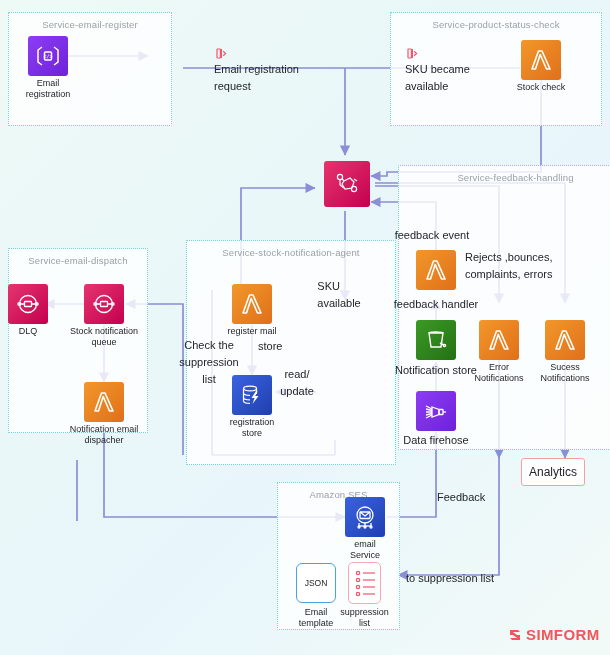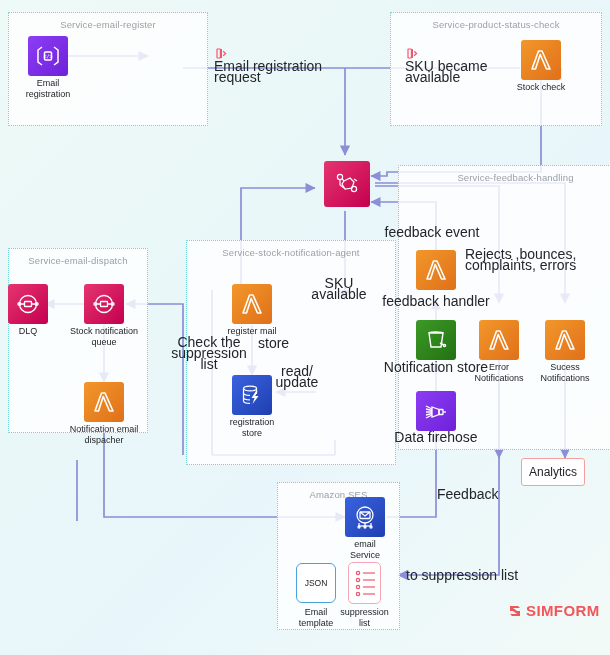--- a/index.html
+++ b/index.html
@@ -48,23 +48,23 @@
     font-size: 9px;
     color: #23252a;
     text-align: center;
     line-height: 11px;
     white-space: nowrap;
   }
 
   
   .cap {
     position: absolute;
-    font-size: 14px;
+    font-size: 11px;
     color: #23252a;
-    line-height: 11px;
+    line-height: 17px;
     white-space: nowrap;
   }
   .cap.c { text-align: center; transform: translateX(-50%); }
 
   
   .evt { position:absolute; width:13px; height:13px; }
 
   
   .obox {
     position: absolute;
@@ -149,21 +149,21 @@
 
       <path d="M183,68 L520,68"></path>
       <path d="M561,68 L561,80"></path>
       <path d="M77,460 L77,521"></path>
       <path d="M212,290 L212,455"></path>
       <path d="M212,455 L335,455"></path>
       <path d="M335,455 L335,440"></path>
     </g>
   </svg>
 
-  <div class="group" style="left:8px; top:12px; width:200px; height:114px;">
+  <div class="group" style="left:8px; top:12px; width:164px; height:114px;">
     <div class="group-title">Service-email-register</div>
   </div>
 
   <div class="group" style="left:390px; top:12px; width:212px; height:114px;">
     <div class="group-title">Service-product-status-check</div>
   </div>
 
   <div class="group" style="left:398px; top:165px; width:235px; height:285px;">
     <div class="group-title">Service-feedback-handling</div>
   </div>
@@ -411,21 +411,21 @@
     <svg width="13" height="13" viewBox="0 0 13 13">
       <g fill="none" stroke="#f2566d" stroke-width="1.2">
         <rect x="1" y="2" width="3.4" height="9" rx="0.5"></rect>
         <path d="M5.4,2 L5.4,11"></path>
         <path d="M7.2,4.2 L9.6,6.5 L7.2,8.8"></path>
       </g>
     </svg>
   </div>
   <div class="cap" style="left:405px; top:61px;">SKU became<br>available</div>
 
-  <div class="cap c" style="left:339px; top:278px; text-align:center;">SKU<br>available</div>
+  <div class="cap c" style="left:339px; top:278px; text-align:left;">SKU<br>available</div>
 
   <div class="cap c" style="left:432px; top:227px;">feedback event</div>
 
   <div class="cap c" style="left:436px; top:296px;">feedback handler</div>
 
   <div class="cap c" style="left:436px; top:362px;">Notification store</div>
 
   <div class="cap c" style="left:436px; top:432px;">Data firehose</div>
 
   <div class="cap" style="left:465px; top:249px;">Rejects ,bounces,<br>complaints, errors</div>
@@ -433,20 +433,20 @@
   <div class="cap c" style="left:209px; top:337px; text-align:center;">Check the<br>suppression<br>list</div>
 
   <div class="cap" style="left:258px; top:338px;">store</div>
 
   <div class="cap c" style="left:297px; top:366px; text-align:center;">read/<br>update</div>
 
   <div class="cap" style="left:437px; top:489px;">Feedback</div>
 
   <div class="cap" style="left:406px; top:570px;">to suppression list</div>
 
-  <div class="logo" style="left:507px; top:602px;">
+  <div class="logo" style="left:507px; top:626px;">
     <svg width="16" height="16" viewBox="0 0 16 16">
       <path d="M3,3 L11,3 L13,5 L6,5 L10,8 L13,8 L13,13 L5,13 L3,11 L10,11 L6,8 L3,8 Z" fill="#f2565b"></path>
     </svg>
     <span class="logo-txt">SIMFORM</span>
   </div>
 
 </div>
 
 </body></html>

